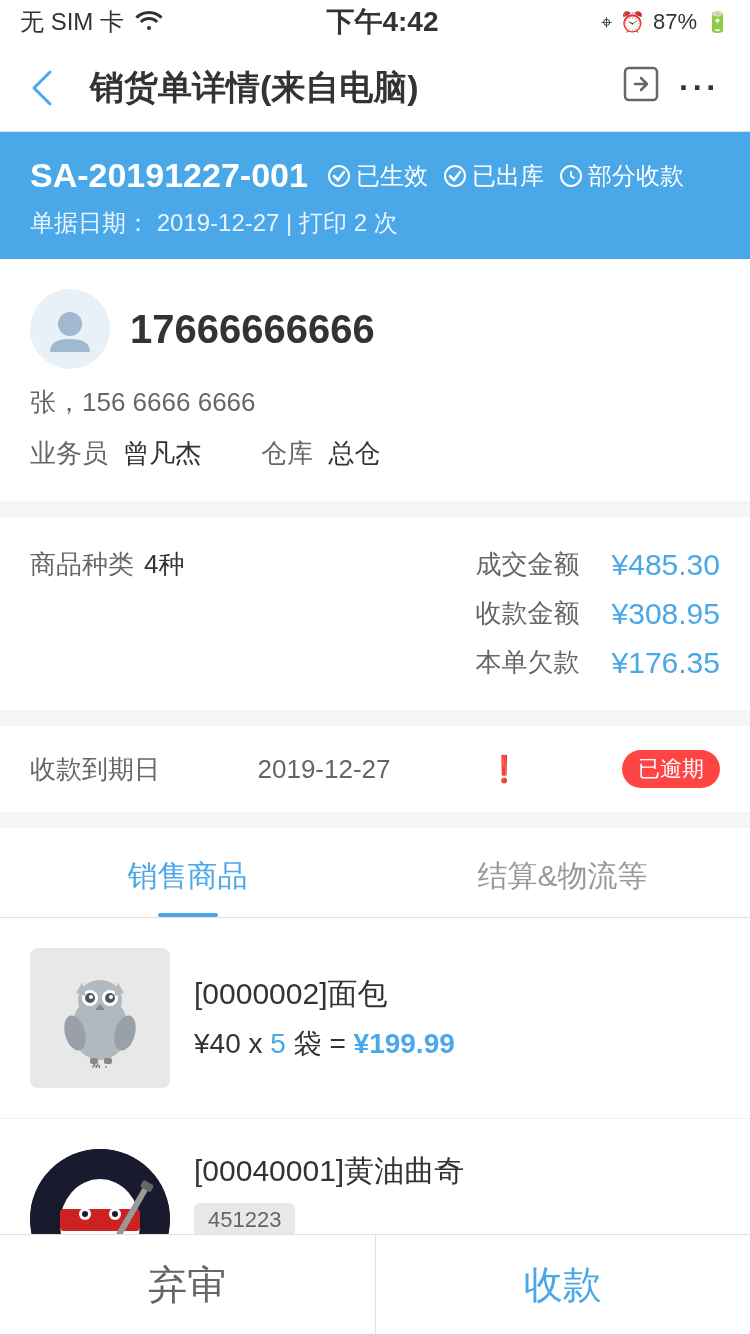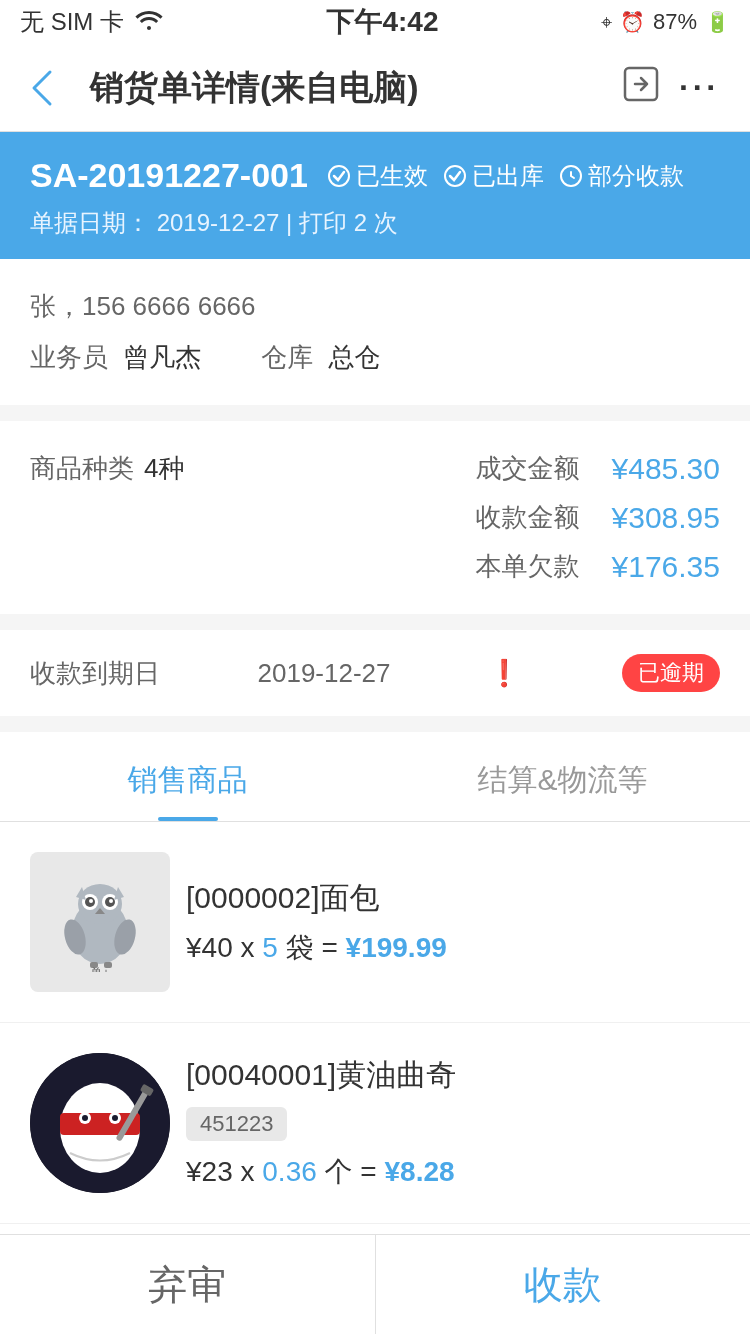--- a/index.html
+++ b/index.html
@@ -226,21 +226,21 @@
       border-radius: 2px;
     }
 
     
     .products-section {
       background: #fff;
     }
     .product-item {
       display: flex;
       align-items: center;
-      gap: 16px;
+      gap: 24px;
       padding: 30px;
       border-bottom: 1px solid #f0f0f0;
     }
     .product-thumb {
       width: 140px;
       height: 140px;
       border-radius: 8px;
       background: #f0f0f0;
       flex-shrink: 0;
       display: flex;
@@ -398,20 +398,29 @@
     </div>
   </div>
   <div class="header-banner-bottom">
     <span>单据日期：</span>
     <span>2019-12-27</span>
     <span>| 打印 2 次</span>
   </div>
 </div>
 
 <div class="customer-section">
+  <div class="customer-top">
+    <div class="avatar">
+      <svg width="50" height="50" viewBox="0 0 50 50">
+        <circle cx="25" cy="20" r="12" fill="#a0b8d0"></circle>
+        <path d="M5 48 Q5 35 25 35 Q45 35 45 48" fill="#a0b8d0"></path>
+      </svg>
+    </div>
+    <span class="customer-name">17666666666</span>
+  </div>
   <div class="customer-sub">张，156 6666 6666</div>
   <div class="customer-meta">
     <span>
       <span>业务员</span>
       <em>曾凡杰</em>
     </span>
     <span>
       <span>仓库</span>
       <em>总仓</em>
     </span>

